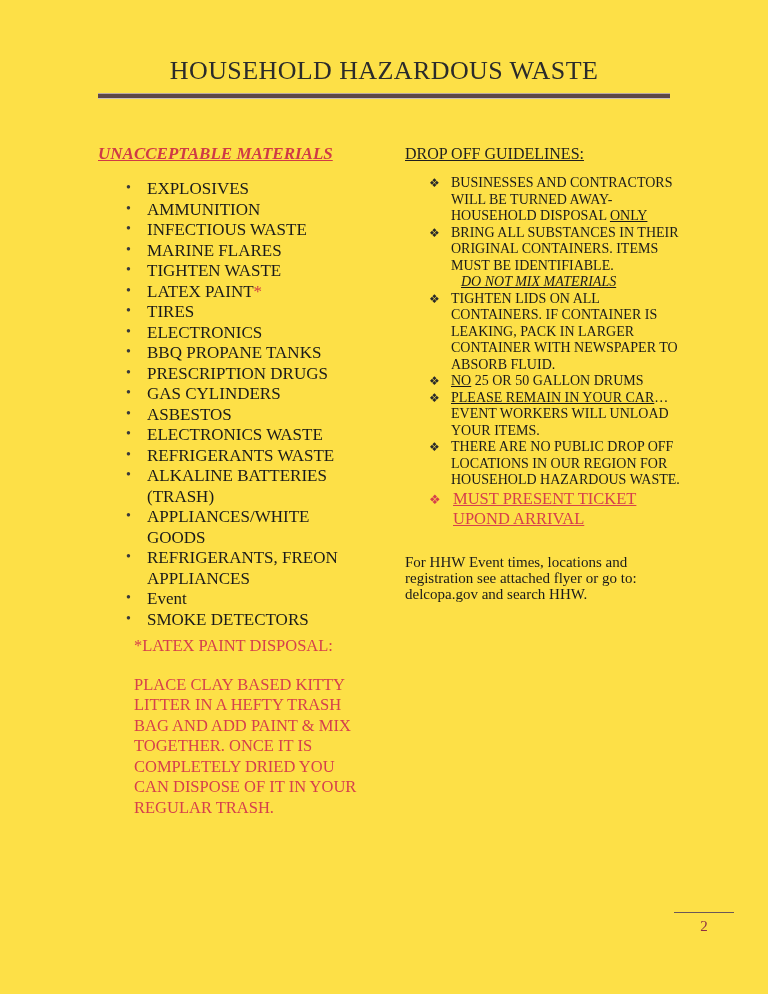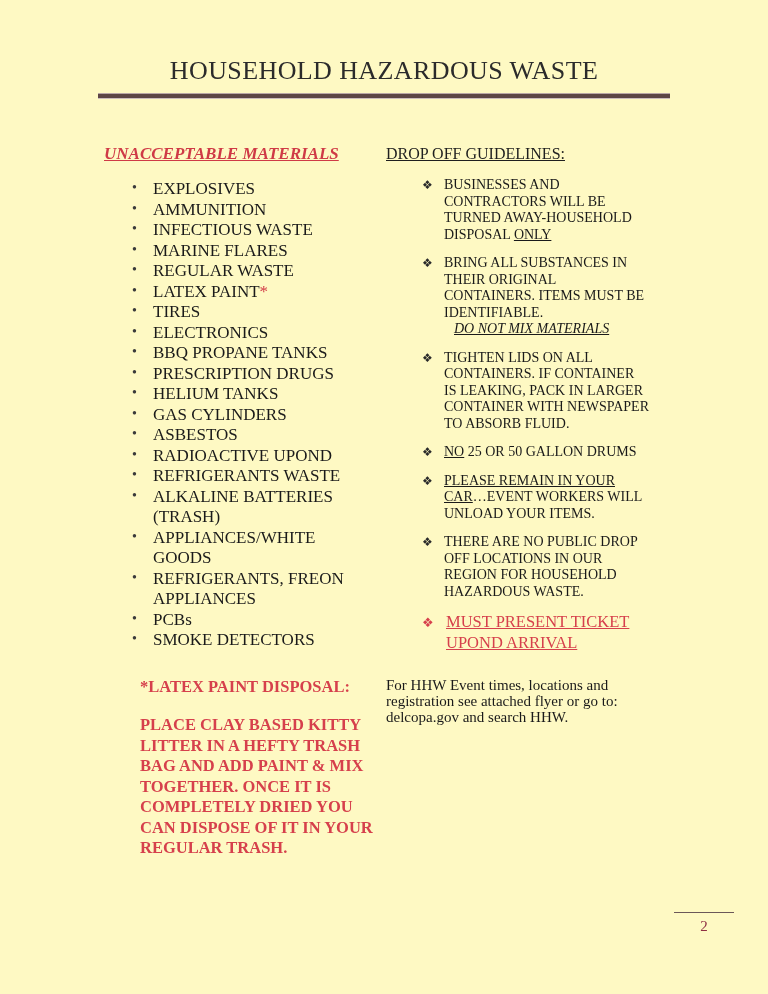--- a/index.html
+++ b/index.html
@@ -11,21 +11,21 @@
     width: 768px;
     height: 994px;
     position: relative;
     font-family: "Liberation Serif", "DejaVu Serif", serif;
     color: #1a1a1a;
     overflow: hidden;
   }
   .page {
     position: absolute;
     inset: 0;
-    background: #fef9c3;
+    background: #fde047;
   }
 
   
   .title-block {
     position: absolute;
     left: 98px;
     top: 56px;
     width: 572px;
   }
   .doc-title {
@@ -42,27 +42,27 @@
     background: linear-gradient(
         to bottom,
         #b9a7a7 0px, #b9a7a7 1px,
         #5d4646 1px, #5d4646 5px,
         #cbbdbd 5px, #cbbdbd 6px);
   }
 
   
   .col-left {
     position: absolute;
-    left: 100px;
+    left: 94px;
     top: 143px;
     width: 275px;
   }
   .col-right {
     position: absolute;
-    left: 386px;
+    left: 405px;
     top: 143px;
     width: 275px;
   }
 
   
   .head-red {
     font-size: 17px;
     font-weight: bold;
     font-style: italic;
     text-decoration: underline;
@@ -99,44 +99,43 @@
     top: -1px;
     font-size: 14px;
     color: #3a3a3a;
   }
   .ast {
     color: #d23b47;
   }
 
   
   .latex-note {
-    margin-top: 26px;
+    margin-top: 6px;
     padding-left: 40px;
     color: #d6404c;
     font-size: 16.5px;
     line-height: 20.5px;
-    font-weight: bold;
   }
   .latex-note .note-head {
     margin-bottom: 18px;
   }
 
   
   ul.right-list {
     list-style: none;
     margin: 10px 0 0 0;
     padding: 0 0 0 24px;
   }
   ul.right-list > li {
     position: relative;
     font-size: 14px;
     line-height: 16.5px;
     color: #1a1a1a;
     padding-left: 22px;
-    margin: 12px;
+    margin: 0;
   }
   ul.right-list > li::before {
     content: "\2756";
     position: absolute;
     left: 0px;
     top: 0px;
     font-size: 12px;
     line-height: 16.5px;
     color: #2a2a2a;
   }
@@ -201,35 +200,34 @@
 
   <div class="col-left">
 
     <div class="head-red">UNACCEPTABLE MATERIALS</div>
 
     <ul class="left-list">
       <li><span>EXPLOSIVES</span></li>
       <li><span>AMMUNITION</span></li>
       <li><span>INFECTIOUS WASTE</span></li>
       <li><span>MARINE FLARES</span></li>
-      <li><span>REGULAR WASTE</span></li>
+      <li><span>TIGHTEN WASTE</span></li>
       <li><span>LATEX PAINT</span><span class="ast">*</span></li>
       <li><span>TIRES</span></li>
       <li><span>ELECTRONICS</span></li>
       <li><span>BBQ PROPANE TANKS</span></li>
       <li><span>PRESCRIPTION DRUGS</span></li>
-      <li><span>HELIUM TANKS</span></li>
       <li><span>GAS CYLINDERS</span></li>
       <li><span>ASBESTOS</span></li>
-      <li><span>RADIOACTIVE UPOND</span></li>
+      <li><span>ELECTRONICS WASTE</span></li>
       <li><span>REFRIGERANTS WASTE</span></li>
       <li><span>ALKALINE BATTERIES (TRASH)</span></li>
       <li><span>APPLIANCES/WHITE GOODS</span></li>
       <li><span>REFRIGERANTS, FREON APPLIANCES</span></li>
-      <li><span>PCBs</span></li>
+      <li><span>Event</span></li>
       <li><span>SMOKE DETECTORS</span></li>
     </ul>
 
     <div class="latex-note">
       <div class="note-head">*LATEX PAINT DISPOSAL:</div>
       <div>PLACE CLAY BASED KITTY LITTER IN A HEFTY TRASH BAG AND ADD PAINT &amp; MIX TOGETHER. ONCE IT IS COMPLETELY DRIED YOU CAN DISPOSE OF IT IN YOUR REGULAR TRASH.</div>
     </div>
   </div>
 
   <div class="col-right">

